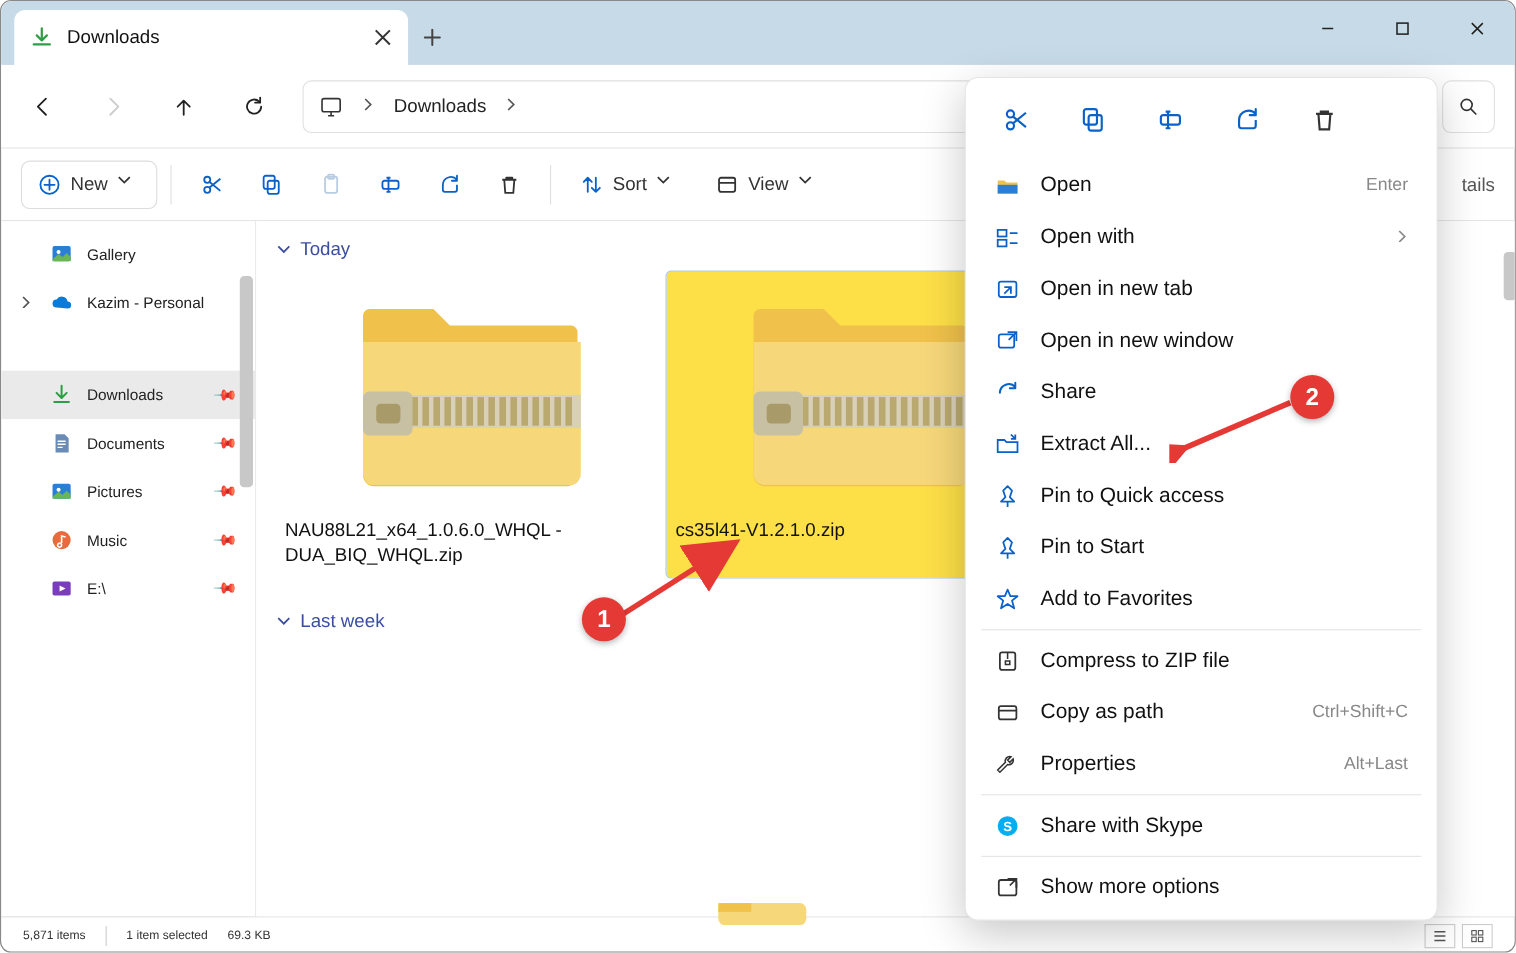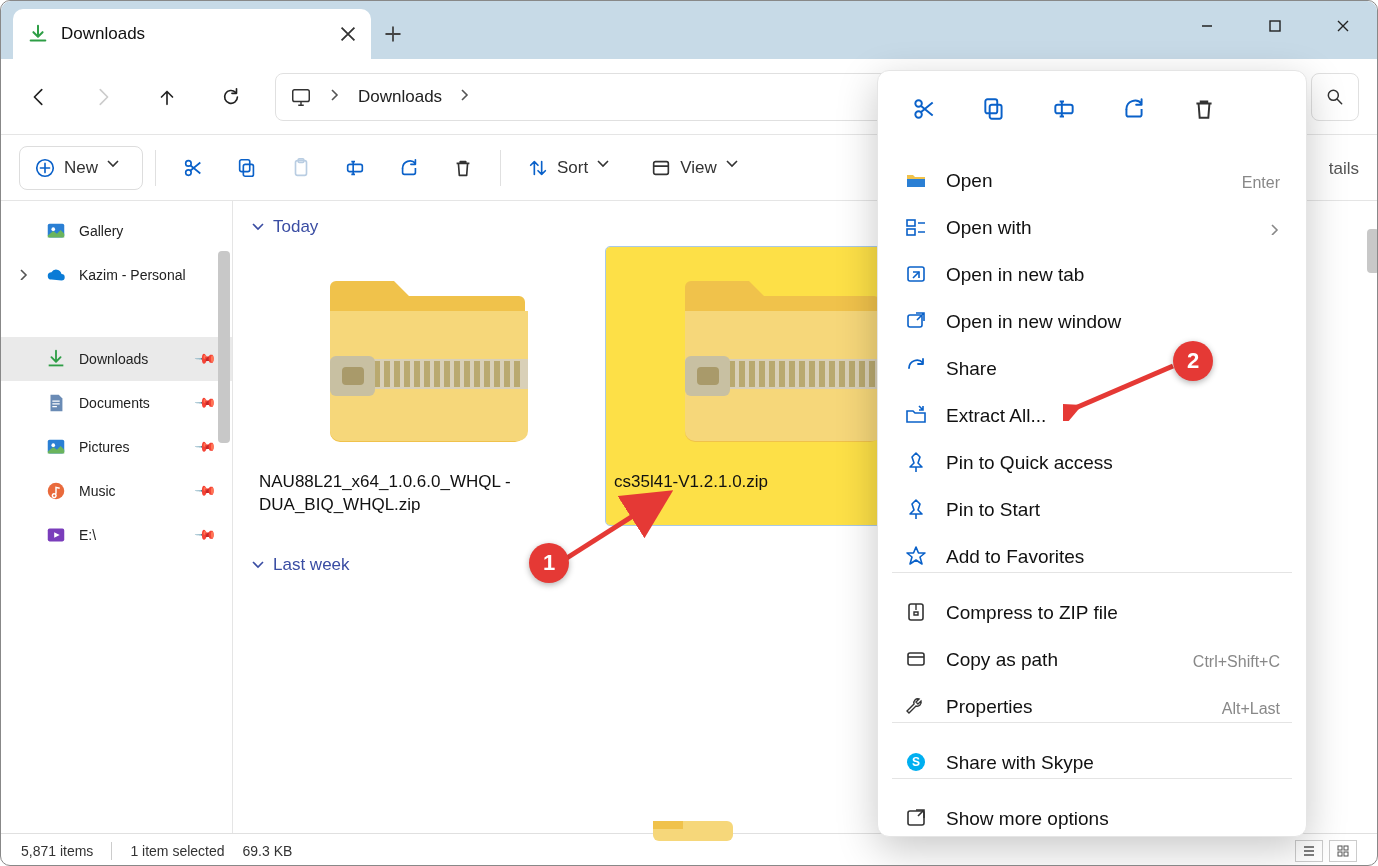--- a/index.html
+++ b/index.html
@@ -52,32 +52,32 @@
 .group2 { margin-top: 30px; }
 .files-row { display: flex; gap: 0; margin-top: 8px; }
 .file-tile { width: 355px; text-align: left; padding: 14px 8px 8px 8px; border-radius: 4px; }
 .file-tile.selected { background: #fde047; outline: 1px solid #a9c9e6; }
 .zip-icon { width: 210px; height: 196px; margin: 0 auto 14px auto; display: block; }
 .file-name { font-size: 17px; color: #111; line-height: 1.35; }
 .partial-folder { position: absolute; bottom: -8px; left: 400px; width: 120px; height: 20px; overflow: hidden; }
 .right-scroll-thumb { position: absolute; right: -2px; top: 28px; width: 12px; height: 44px; background: #c8c8c8; border-radius: 4px; }
 
 
-.status-bar { height: 34px; border-top: 1px solid #e0e0e0; display: flex; align-items: center; padding: 0 20px; font-size: 14px; color: #333; gap: 18px; }
+.status-bar { height: 34px; border-top: 1px solid #e0e0e0; display: flex; align-items: center; padding: 0 20px; font-size: 11px; color: #333; gap: 18px; }
 .status-sep { width: 1px; height: 18px; background: #ccc; }
 .status-spacer { flex: 1; }
 .view-toggle { display: flex; gap: 6px; }
 .view-toggle .vt { width: 28px; height: 22px; border: 1px solid #ccc; display: flex; align-items: center; justify-content: center; }
 
 
 .context-menu { position: absolute; left: 876px; top: 69px; width: 430px; background: #fff; border-radius: 12px; box-shadow: 0 12px 40px rgba(0,0,0,0.22); padding: 8px 4px 6px 4px; display: flex; flex-direction: column; border: 1px solid #e5e5e5; }
 .cm-icon-row { display: flex; gap: 30px; padding: 10px 22px 16px 22px; }
 .cm-icon-row svg { width: 26px; height: 26px; }
 .cm-icon-row .ic-btn { width: 40px; height: 40px; display: flex; align-items: center; justify-content: center; }
-.cm-item { display: flex; align-items: flex-end; height: 47px; padding: 0 22px; gap: 18px; font-size: 19px; color: #111; }
+.cm-item { display: flex; align-items: center; height: 47px; padding: 0 22px; gap: 18px; font-size: 19px; color: #111; }
 .cm-item .cm-right { margin-left: auto; font-size: 16px; color: #888; }
 .cm-item svg.ci { width: 24px; height: 24px; }
 .cm-sep { height: 1px; background: #e4e4e4; margin: 4px 10px; }
 
 
 .anno-badge { position: absolute; width: 40px; height: 40px; border-radius: 50%; background: #e53935; color: #fff; font-size: 22px; font-weight: 600; display: flex; align-items: center; justify-content: center; box-shadow: 0 2px 6px rgba(0,0,0,0.3); z-index: 50; }
 .anno-arrow { position: absolute; z-index: 49; }
 
 .details-peek { position: absolute; right: 18px; top: 158px; font-size: 17px; color: #555; }
 </style>

